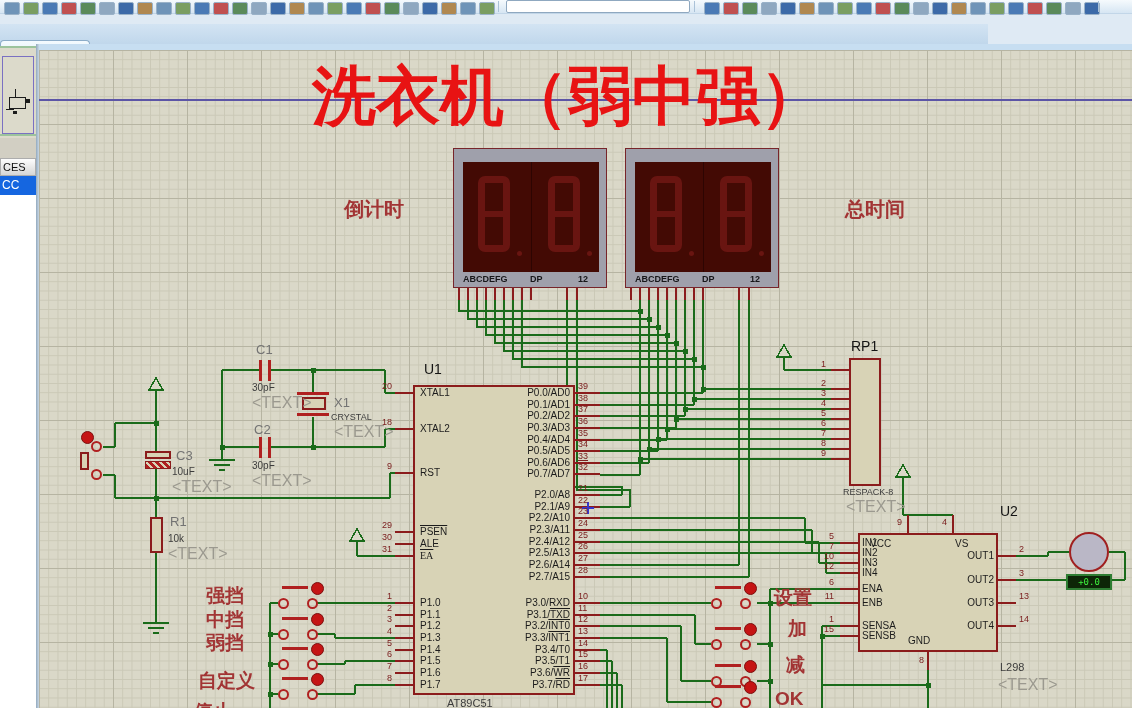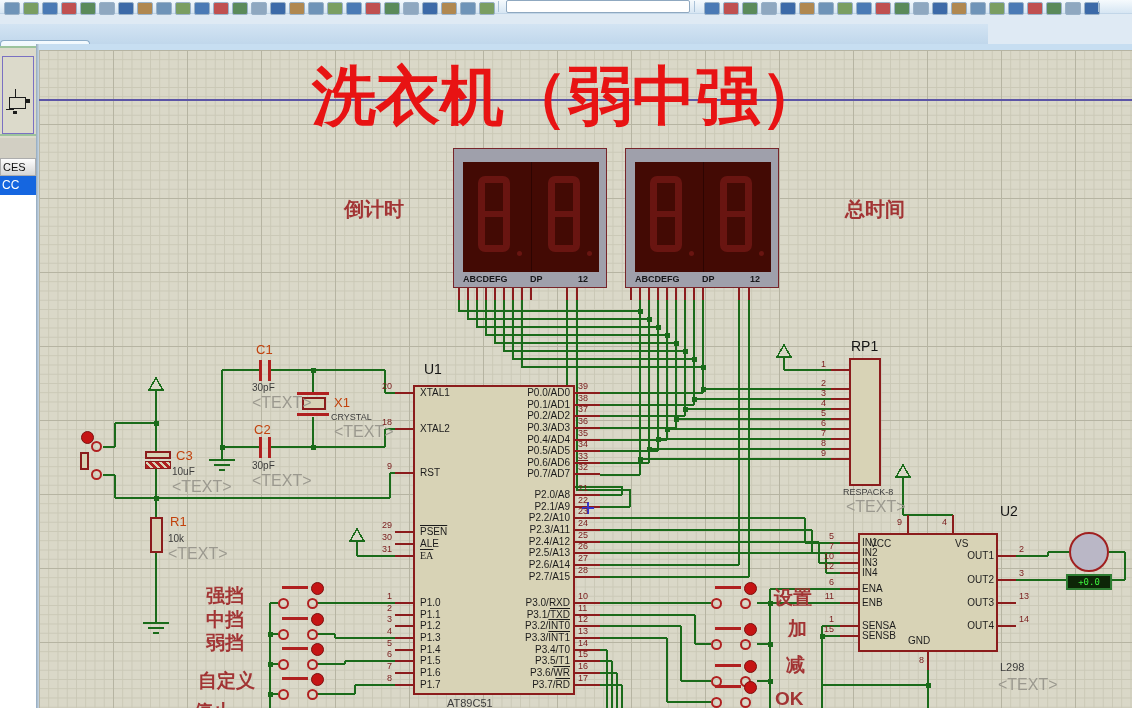--- a/index.html
+++ b/index.html
@@ -34,21 +34,21 @@
       linear-gradient(90deg,#b6b4a2 1px,transparent 1px),
       linear-gradient(#b6b4a2 1px,transparent 1px),
       linear-gradient(90deg,#cac8b6 1px,transparent 1px),
       linear-gradient(#cac8b6 1px,transparent 1px);
     background-size:74px 74px,74px 74px,9.25px 9.25px,9.25px 9.25px}
   #sheetline{left:39px;top:99px;width:1093px;height:2px;background:#5c55a6}
   svg{position:absolute;left:0;top:0;pointer-events:none}
   #title{left:248px;top:56px;width:640px;text-align:center;font-size:64px;font-weight:bold;
          color:#e81313;white-space:nowrap;line-height:1.25}
   .cn{font-size:19px;font-weight:bold;color:#a23434;white-space:nowrap}
-  .ref{font-size:13px;color:#c2410c}
+  .ref{font-size:13px;color:#737373}
   .bigref{font-size:14px;color:#141414}
   .val{font-size:10px;color:#3c3c3c}
   .txt{font-size:16px;color:#9b998f}
   .pnum{font-size:9px;color:#7c2020}
   .plbl{font-size:10px;color:#1c1c1c;white-space:nowrap}
   .ov{text-decoration:overline}
   .comp{border:2px solid #8b1c1c;background:#d8d3b6;box-sizing:border-box}
   .plate{background:#b02020}
   
   .bezel{width:154px;height:140px;background:#9fa0ab;border:1px solid #77252a;box-sizing:border-box}

